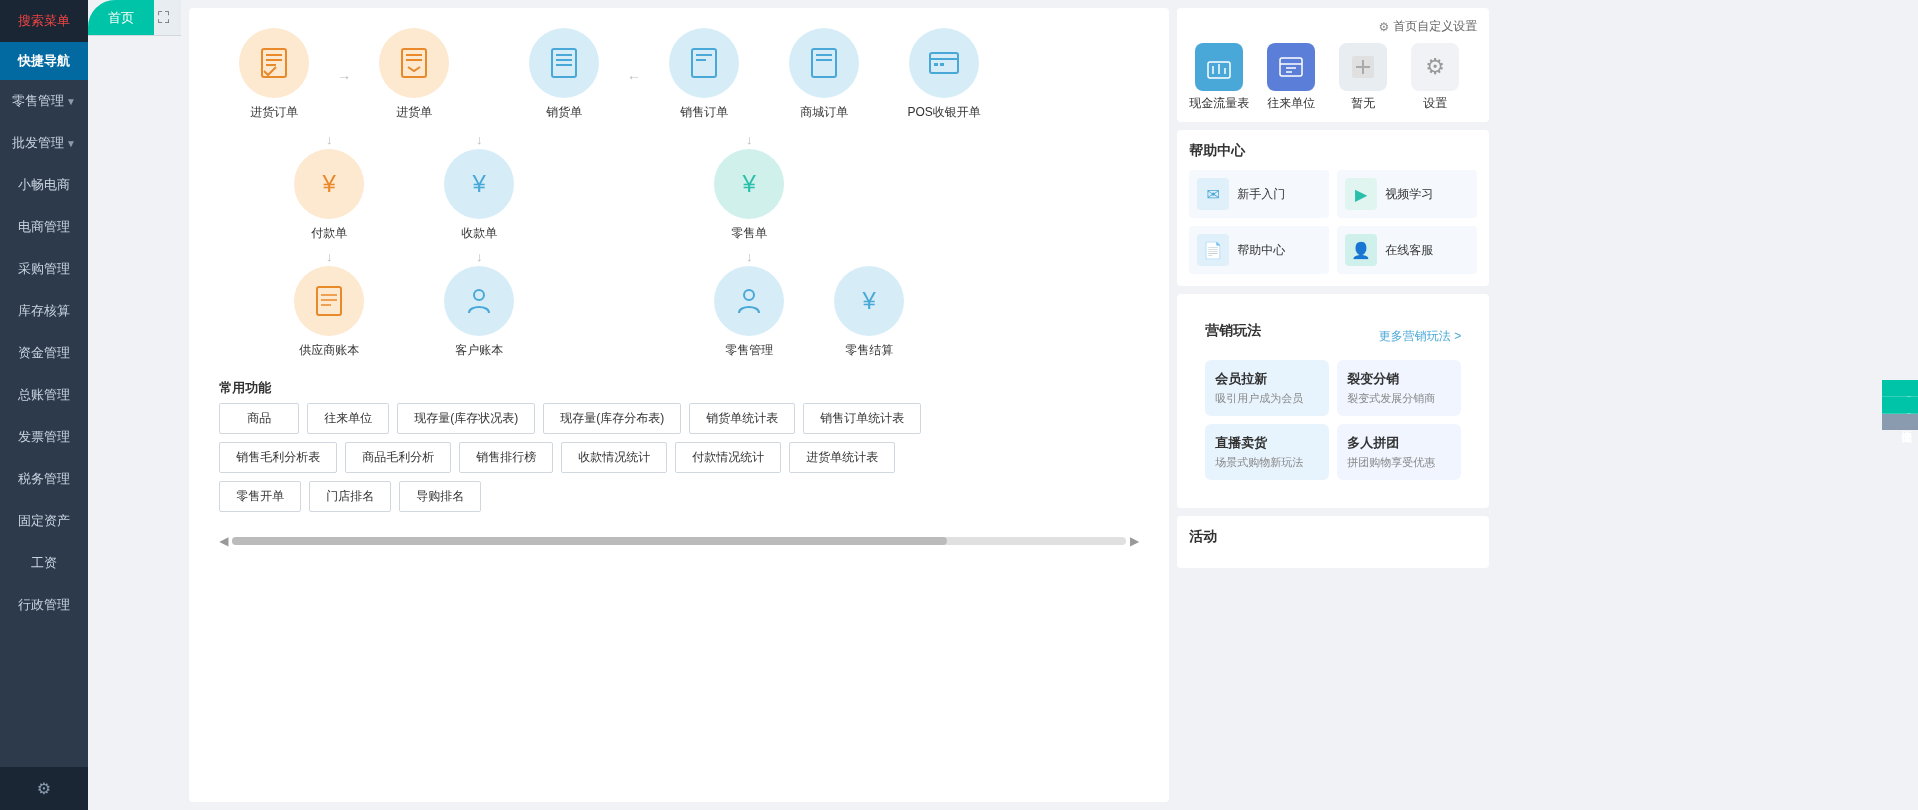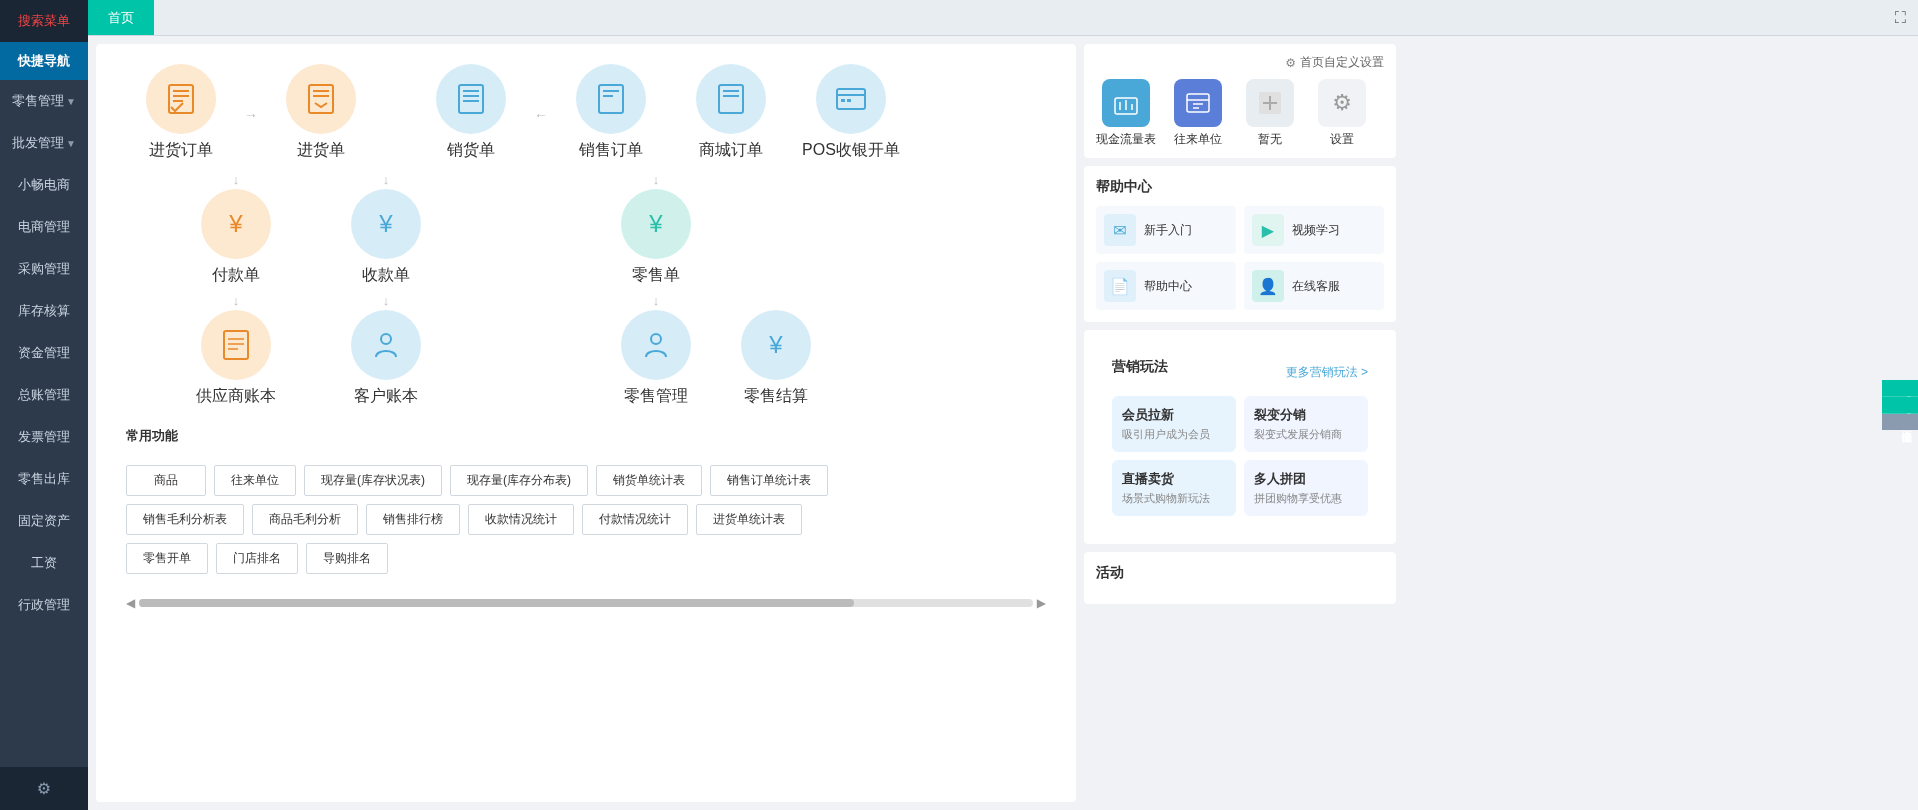--- a/index.html
+++ b/index.html
@@ -54,22 +54,22 @@
       text-align: center;
       color: #8a9bb0;
       cursor: pointer;
       font-size: 16px;
     }
 
     
     .main {
       flex: 1;
       display: flex;
-      flex-direction: column;
       overflow: hidden;
+      border-radius: 27px;
     }
 
     
     .tab-bar {
       background: #e8edf2;
       display: flex;
       align-items: center;
       height: 36px;
       border-bottom: 1px solid #d0d7de;
       flex-shrink: 0;
@@ -119,33 +119,33 @@
       align-items: center;
       justify-content: center;
       font-size: 28px;
       margin-bottom: 6px;
     }
     .wf-circle.orange { background: #fde8d0; color: #e8892a; }
     .wf-circle.blue { background: #d6edf8; color: #4aa8d8; }
     .wf-circle.teal { background: #d0f0ec; color: #2abfaa; }
 
     .wf-label {
-      font-size: 16px;
+      font-size: 12px;
       color: #333;
       text-align: center;
     }
 
     
     .quick-functions {
       padding: 10px 20px;
     }
     .qf-title {
       font-size: 13px;
       color: #333;
-      margin-bottom: 20px;
+      margin-bottom: 6px;
       font-weight: bold;
     }
     .qf-row {
       display: flex;
       flex-wrap: wrap;
       gap: 8px;
       margin-bottom: 8px;
     }
     .qf-btn {
       background: white;
@@ -416,21 +416,21 @@
   <div class="sidebar-item">
     <span>资金管理</span>
   </div>
   <div class="sidebar-item">
     <span>总账管理</span>
   </div>
   <div class="sidebar-item">
     <span>发票管理</span>
   </div>
   <div class="sidebar-item">
-    <span>零售出库</span>
+    <span>税务管理</span>
   </div>
   <div class="sidebar-item">
     <span>固定资产</span>
   </div>
   <div class="sidebar-item">
     <span>工资</span>
   </div>
   <div class="sidebar-item">
     <span>行政管理</span>
   </div>

